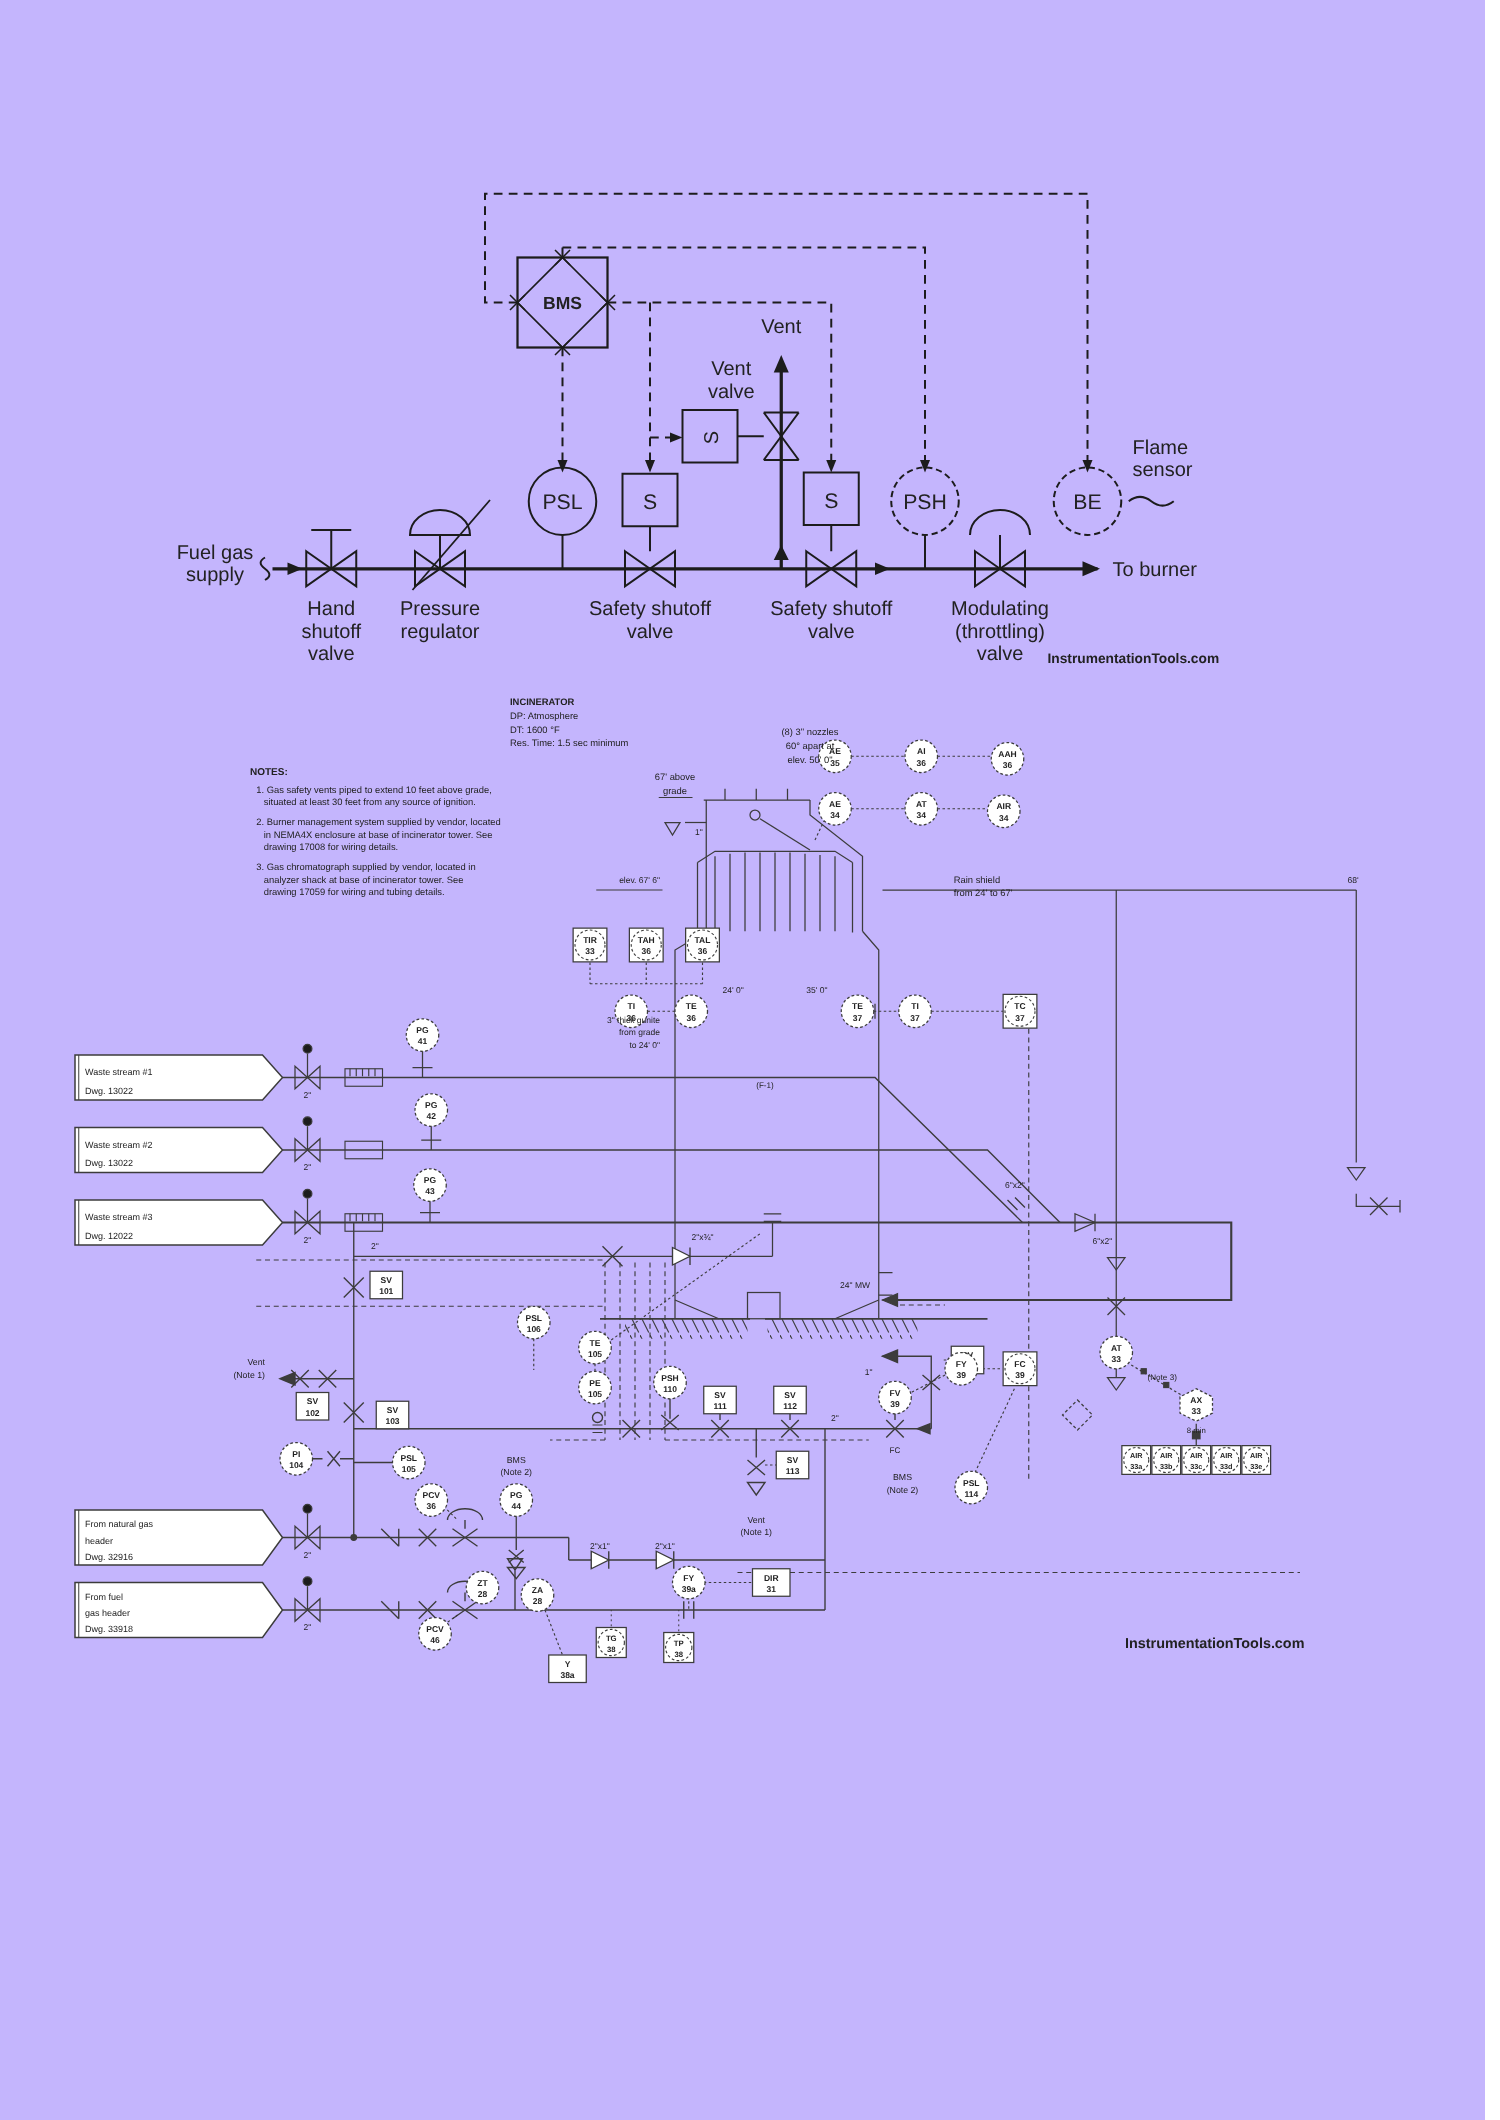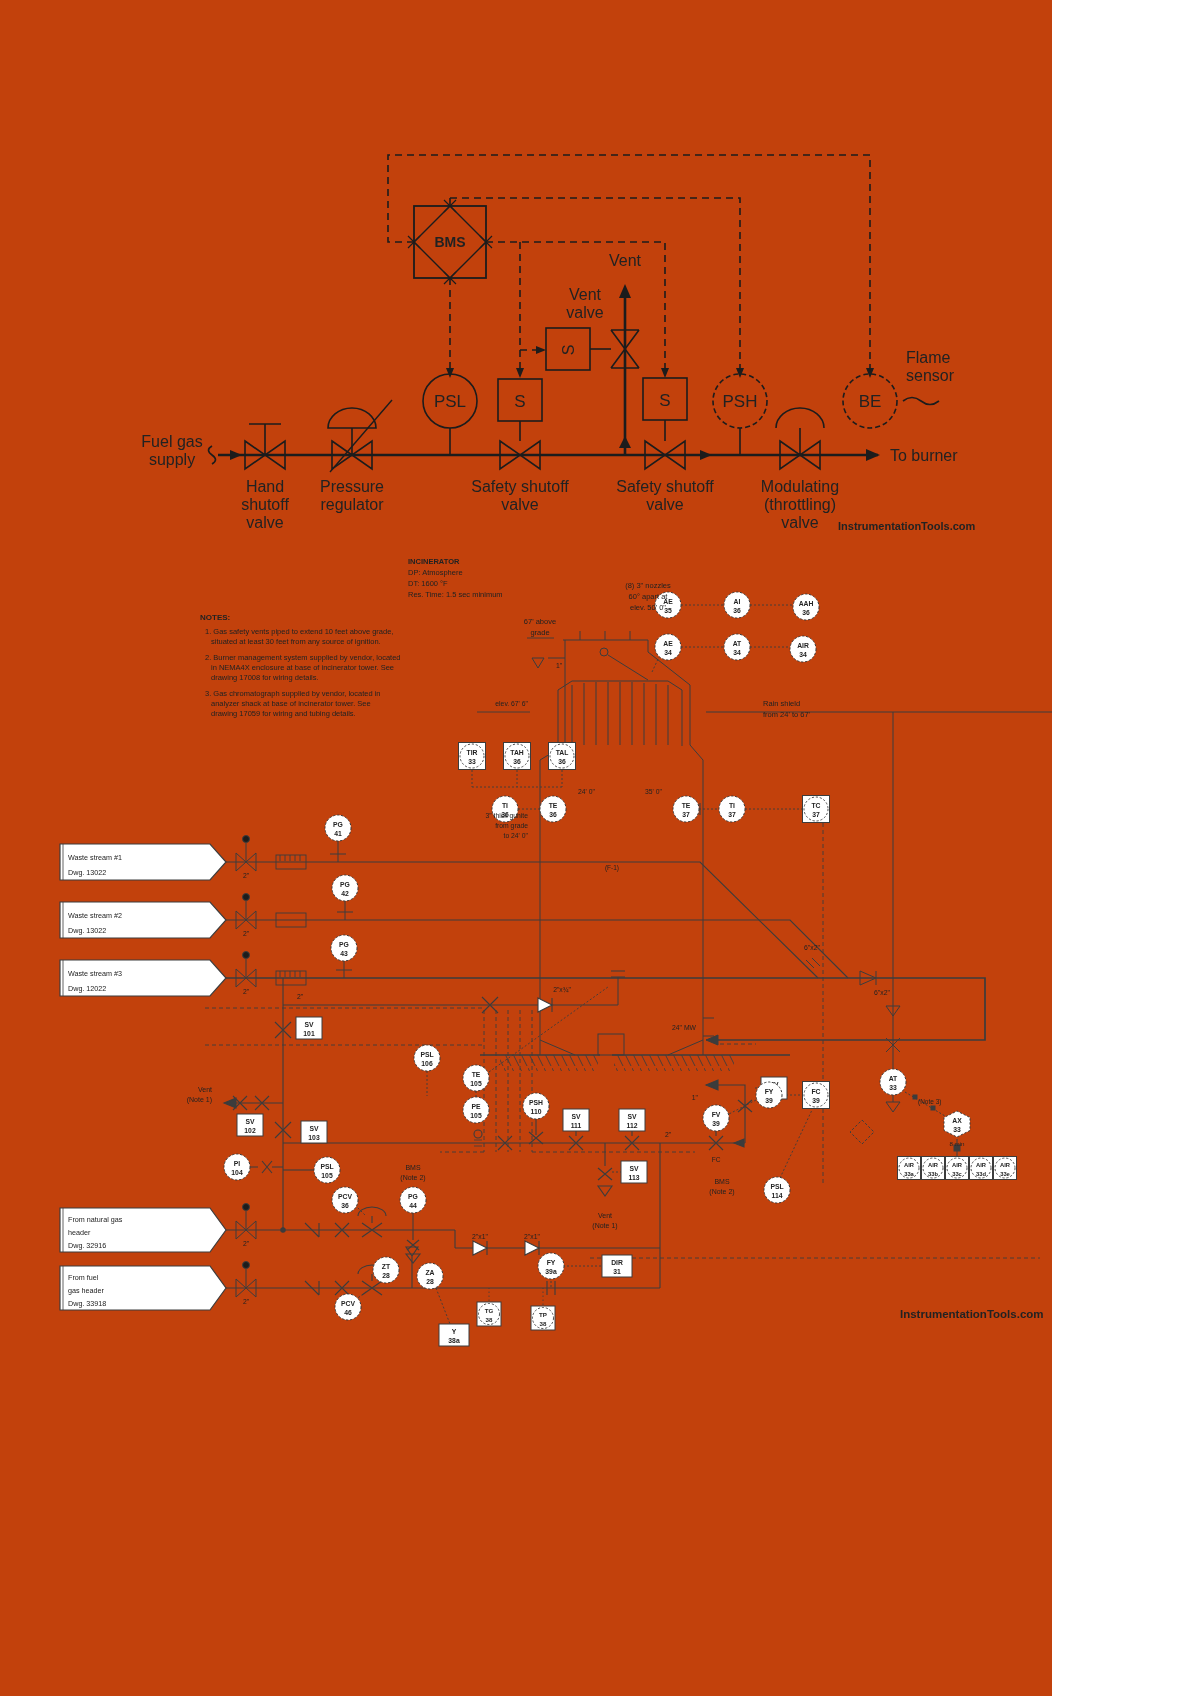--- a/index.html
+++ b/index.html
@@ -1,16 +1,16 @@
 <!DOCTYPE html>
 <html><head>
 <meta charset="utf-8">
 <style>
   html,body{margin:0;padding:0;background:#ffffff;}
-  .page{position:relative;width:1052px;height:1696px;background:#c2410c;overflow:hidden;
+  .page{position:relative;width:1188px;height:1696px;background:#c4b5fd;overflow:hidden;
         font-family:"Liberation Sans", sans-serif;}
   svg{position:absolute;left:0;}
   svg text{fill:#222;}
   .ink{stroke:#1c1c1c;fill:none;}
   .pidln{stroke:#3c3c3c;fill:none;}
   #top-diagram text{font-family:"Liberation Sans",sans-serif;}
   #pid-diagram text{font-family:"Liberation Sans",sans-serif;}
 </style>
 </head>
 <body>

